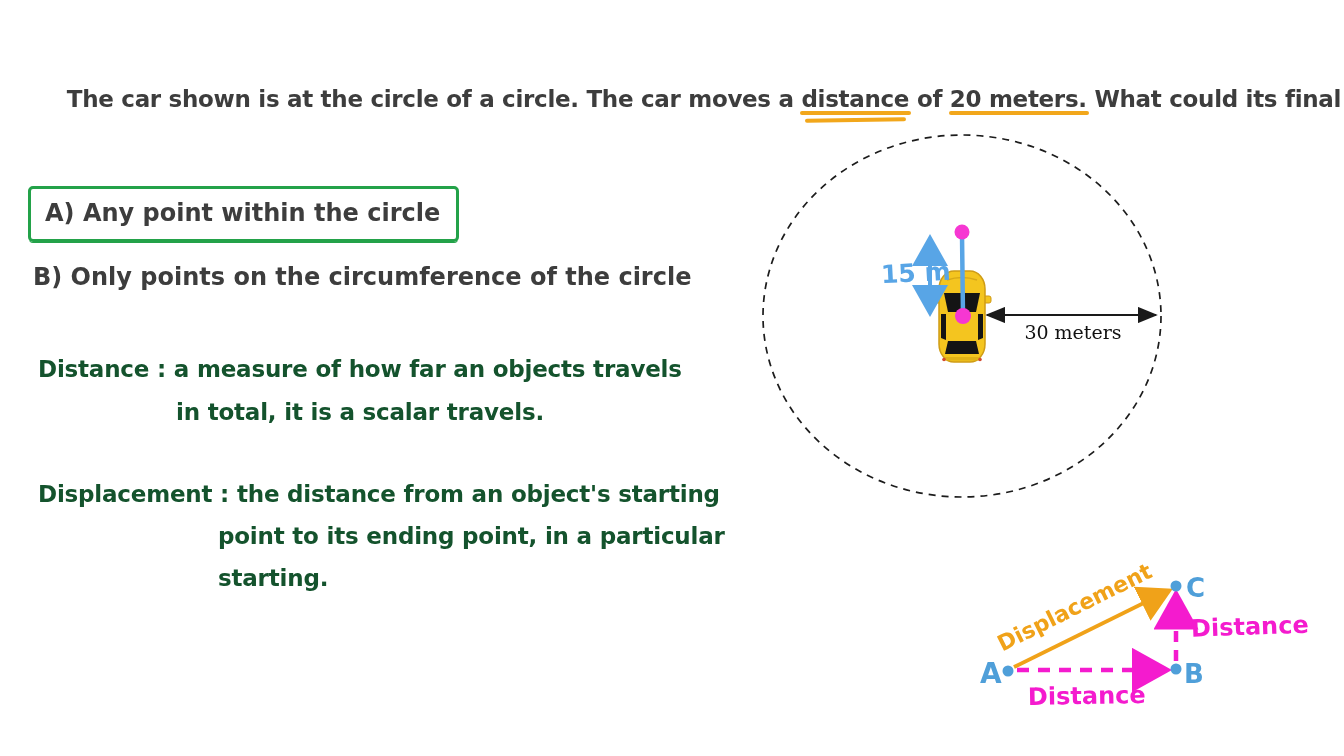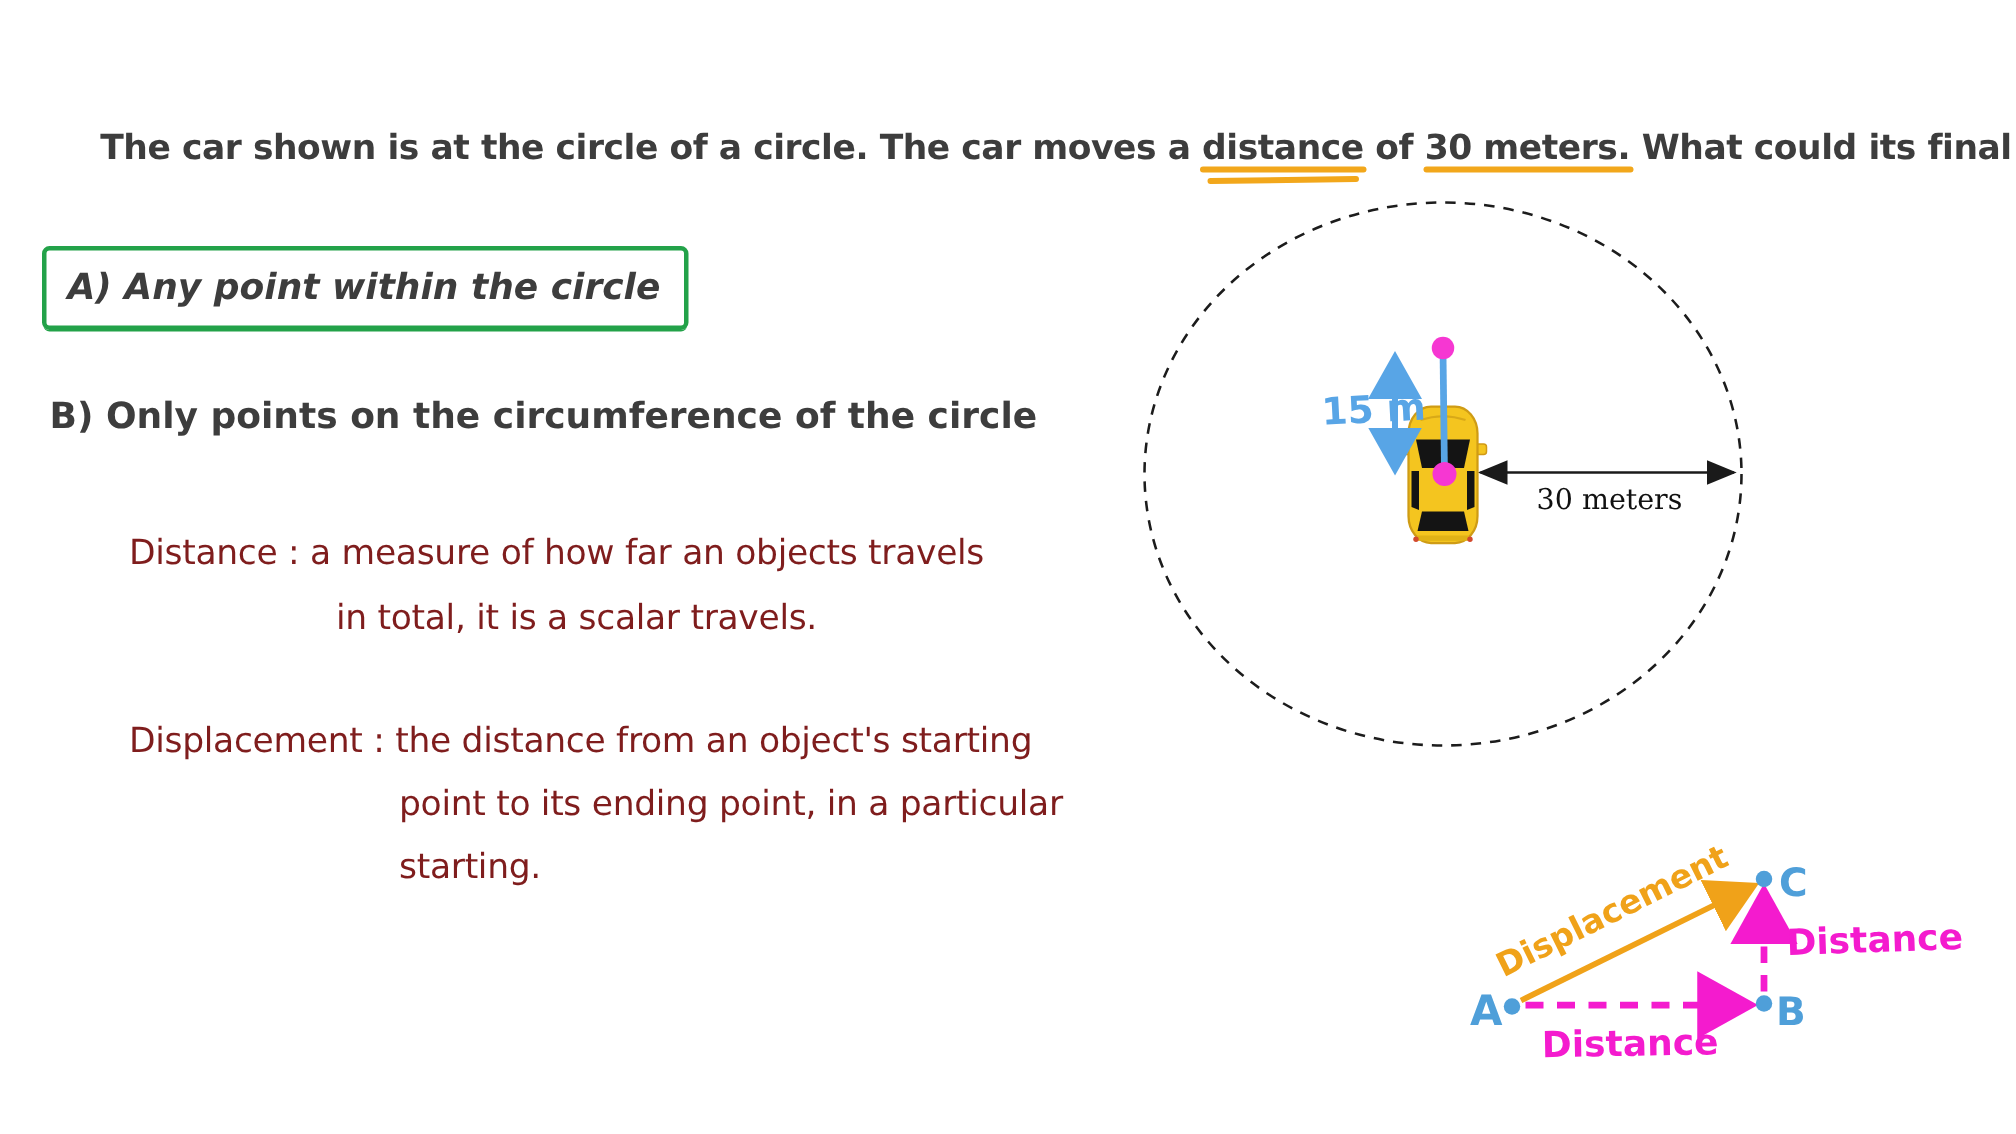--- a/index.html
+++ b/index.html
@@ -27,37 +27,37 @@
   }
   
   .opt { font-size:24px; font-weight:bold; white-space:nowrap; color:#3d3d3d; }
   .opt-box {
     display:inline-block; padding:10px 16px 12px 14px;
     border:3.5px solid #23a249; border-radius:5px;
     box-shadow:0 2px 0 -1px #23a249;
   }
   
   .green-line {
-    font-size:23px; font-weight:normal; white-space:nowrap;
-    color:#7f1d1d; letter-spacing:-0.2px;margin-left:48px;
+    font-size:23px; font-weight:bold; white-space:nowrap;
+    color:#14532d; letter-spacing:-0.2px;
   }
   svg text { font-family:"DejaVu Sans", sans-serif; }
   svg text.serif { font-family:"DejaVu Serif", serif; }
 </style>
 </head>
 <body>
 
 <div id="page">
 
   <div class="abs q-line" style="left:36px; top:60px;">
-    <span>The car shown is at the circle of a circle. The car moves a </span><span class="u double">distance</span><span> of </span><span class="u">30 meters.</span><span> What could its final</span>
+    <span>The car shown is at the circle of a circle. The car moves a </span><span class="u double">distance</span><span> of </span><span class="u">20 meters.</span><span> What could its final</span>
   </div>
 
 
-  <div class="abs" style="left:28px; top:164px;font-style:italic;">
+  <div class="abs" style="left:28px; top:186px;">
     <div class="opt-box">
       <span class="opt">A) Any point within the circle</span>
     </div>
   </div>
 
   <div class="abs opt" style="left:33px; top:263px;">B) Only points on the circumference of the circle</div>
 
   <div class="abs green-line" style="left:38px; top:356px;">Distance : a measure of how far an objects travels</div>
   <div class="abs green-line" style="left:176px; top:399px;">in total, it is a scalar travels.</div>
 

